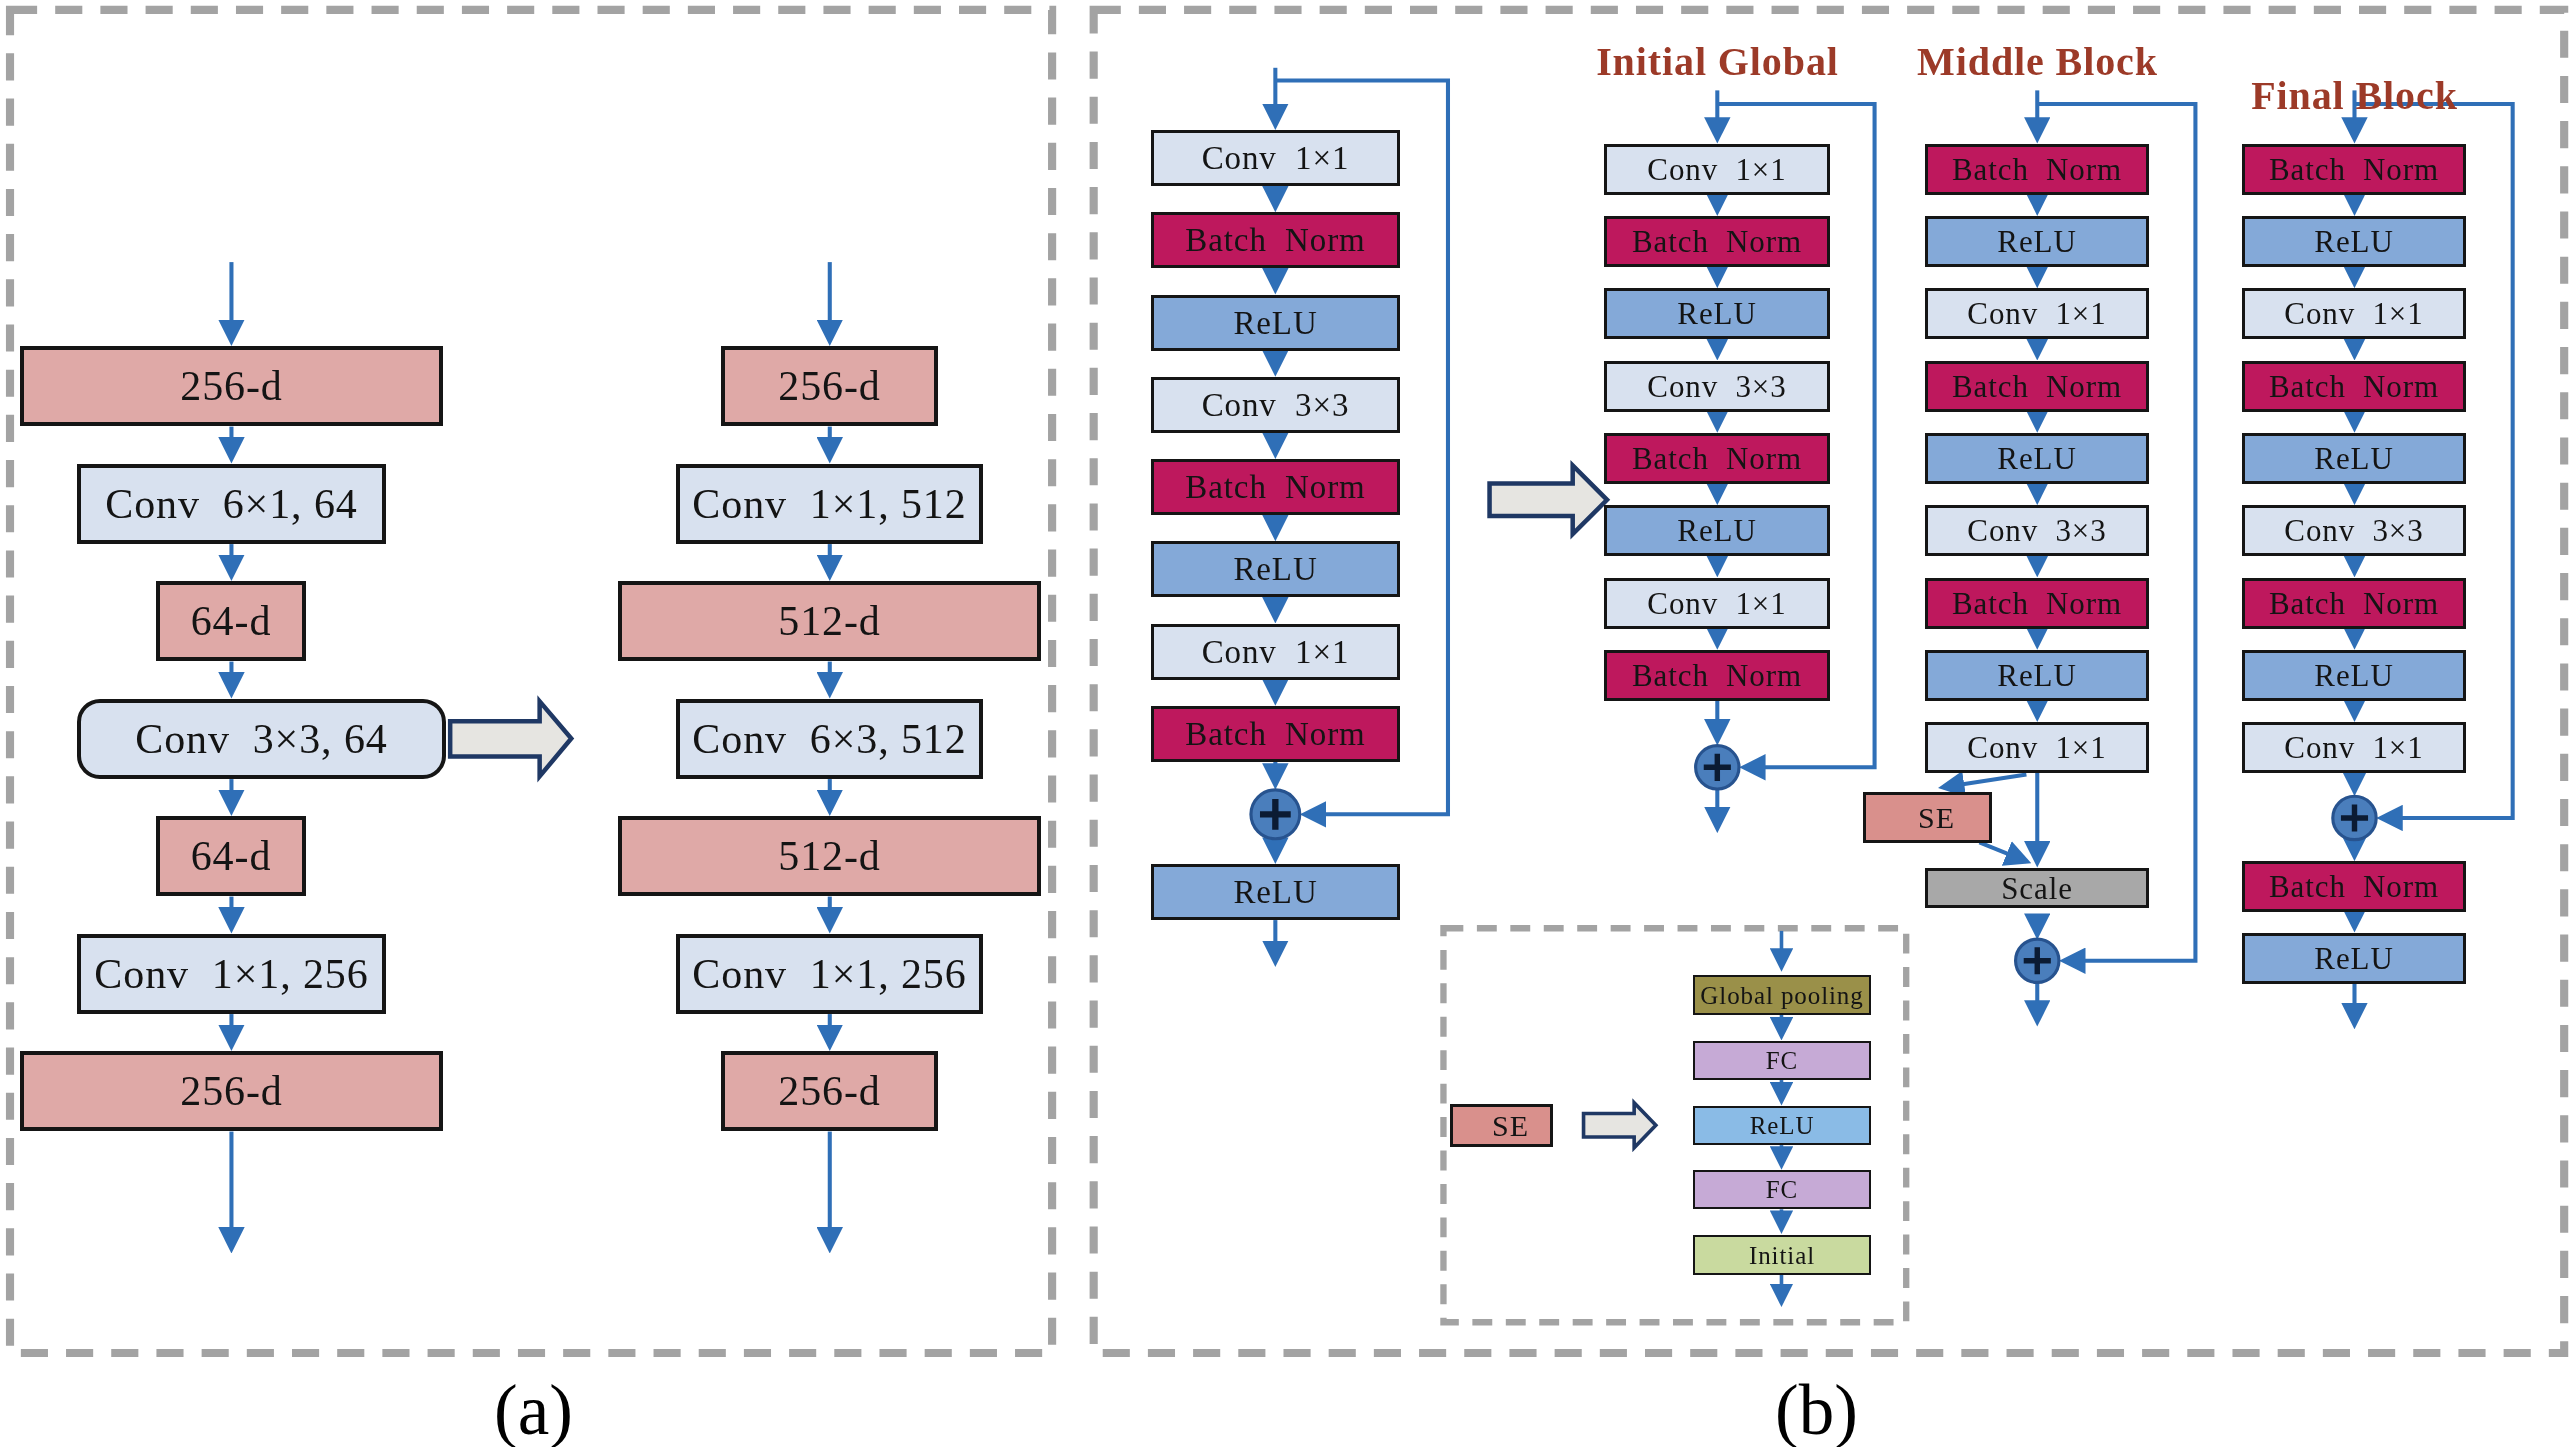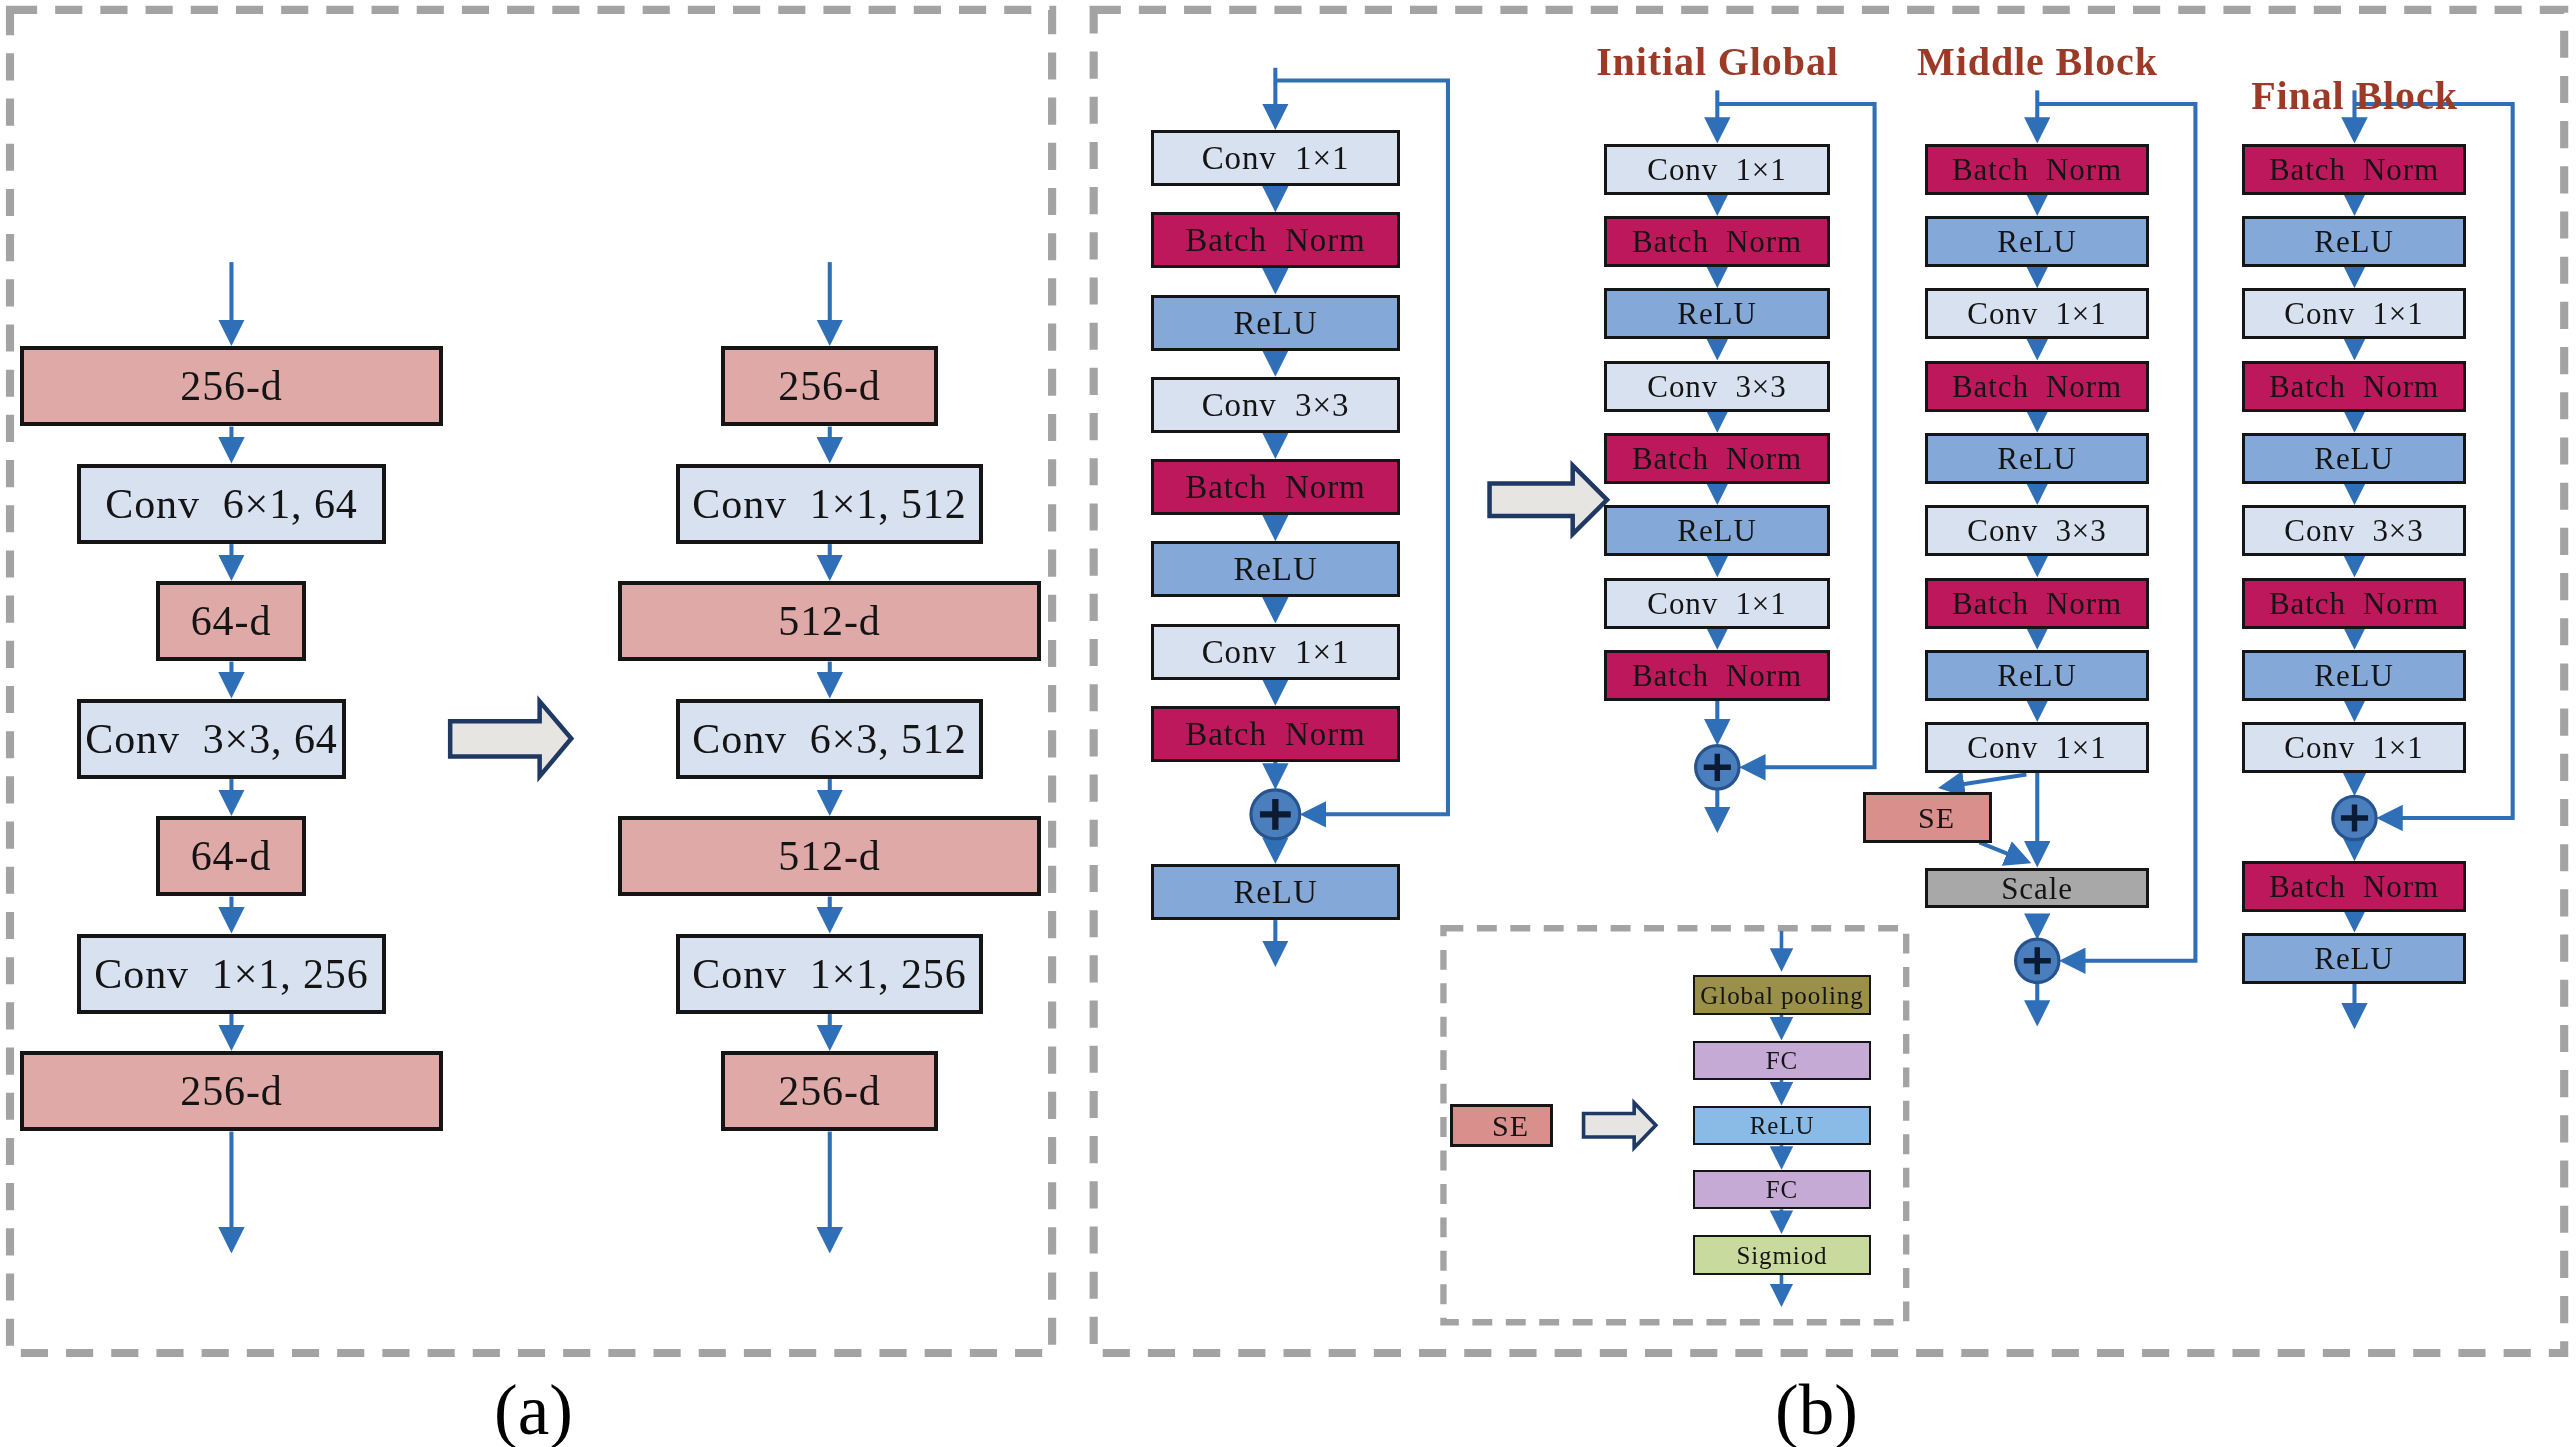--- a/index.html
+++ b/index.html
@@ -156,21 +156,21 @@
       <path d="M1971,1267 V1289" marker-end="url(#ah)"></path>
       <path d="M1971,1338 V1360" marker-end="url(#ah)"></path>
       <path d="M1971,1410 V1441" marker-end="url(#ah)"></path>
     </g>
     <path d="M1752,1232 H1808 V1220 L1832,1245 L1808,1270 V1258 H1752 Z" fill="#e6e5e1" stroke="#1f3864" stroke-width="4"></path>
   </svg>
 
   <div class="bx a-box pink" style="left:20px;top:346px;width:423px;height:80px;">256-d</div>
   <div class="bx a-box conv" style="left:77px;top:464px;width:309px;height:80px;">Conv  6×1, 64</div>
   <div class="bx a-box pink" style="left:156px;top:581px;width:150px;height:80px;">64-d</div>
-  <div class="bx a-box conv" style="left:77px;top:699px;width:269px;height:80px;">Conv  3×3, 64</div>
+  <div class="bx a-box conv" style="left:77px;top:699px;width:369px;height:80px;border-radius:23px;">Conv  3×3, 64</div>
   <div class="bx a-box pink" style="left:156px;top:816px;width:150px;height:80px;">64-d</div>
   <div class="bx a-box conv" style="left:77px;top:934px;width:309px;height:80px;">Conv  1×1, 256</div>
   <div class="bx a-box pink" style="left:20px;top:1051px;width:423px;height:80px;">256-d</div>
 
   <div class="bx a-box pink" style="left:721px;top:346px;width:217px;height:80px;">256-d</div>
   <div class="bx a-box conv" style="left:676px;top:464px;width:307px;height:80px;">Conv  1×1, 512</div>
   <div class="bx a-box pink" style="left:618px;top:581px;width:423px;height:80px;">512-d</div>
   <div class="bx a-box conv" style="left:676px;top:699px;width:307px;height:80px;">Conv  6×3, 512</div>
   <div class="bx a-box pink" style="left:618px;top:816px;width:423px;height:80px;">512-d</div>
   <div class="bx a-box conv" style="left:676px;top:934px;width:307px;height:80px;">Conv  1×1, 256</div>
@@ -220,19 +220,19 @@
   <div class="bx mb-box relu" style="left:2242px;top:650px;width:224px;height:51px;">ReLU</div>
   <div class="bx mb-box conv" style="left:2242px;top:722px;width:224px;height:51px;">Conv  1×1</div>
   <div class="bx mb-box bn" style="left:2242px;top:861px;width:224px;height:51px;">Batch  Norm</div>
   <div class="bx mb-box relu" style="left:2242px;top:933px;width:224px;height:51px;">ReLU</div>
 
   <div class="bx se-box se" style="left:1450px;top:1104px;width:103px;height:43px;">SE</div>
   <div class="bx ins-box olive" style="left:1693px;top:975px;width:178px;height:40px;">Global pooling</div>
   <div class="bx ins-box purple" style="left:1693px;top:1041px;width:178px;height:39px;">FC</div>
   <div class="bx ins-box relu-light" style="left:1693px;top:1106px;width:178px;height:39px;">ReLU</div>
   <div class="bx ins-box purple" style="left:1693px;top:1170px;width:178px;height:39px;">FC</div>
-  <div class="bx ins-box green" style="left:1693px;top:1235px;width:178px;height:40px;">Sigmiod</div>
+  <div class="bx ins-box green" style="left:1693px;top:1235px;width:178px;height:40px;">Initial</div>
 
   <div class="panel-label" style="left:434px;top:1370px;width:199px;">(a)</div>
   <div class="panel-label" style="left:1717px;top:1370px;width:199px;">(b)</div>
 
 </div>
 
 
 </body></html>

